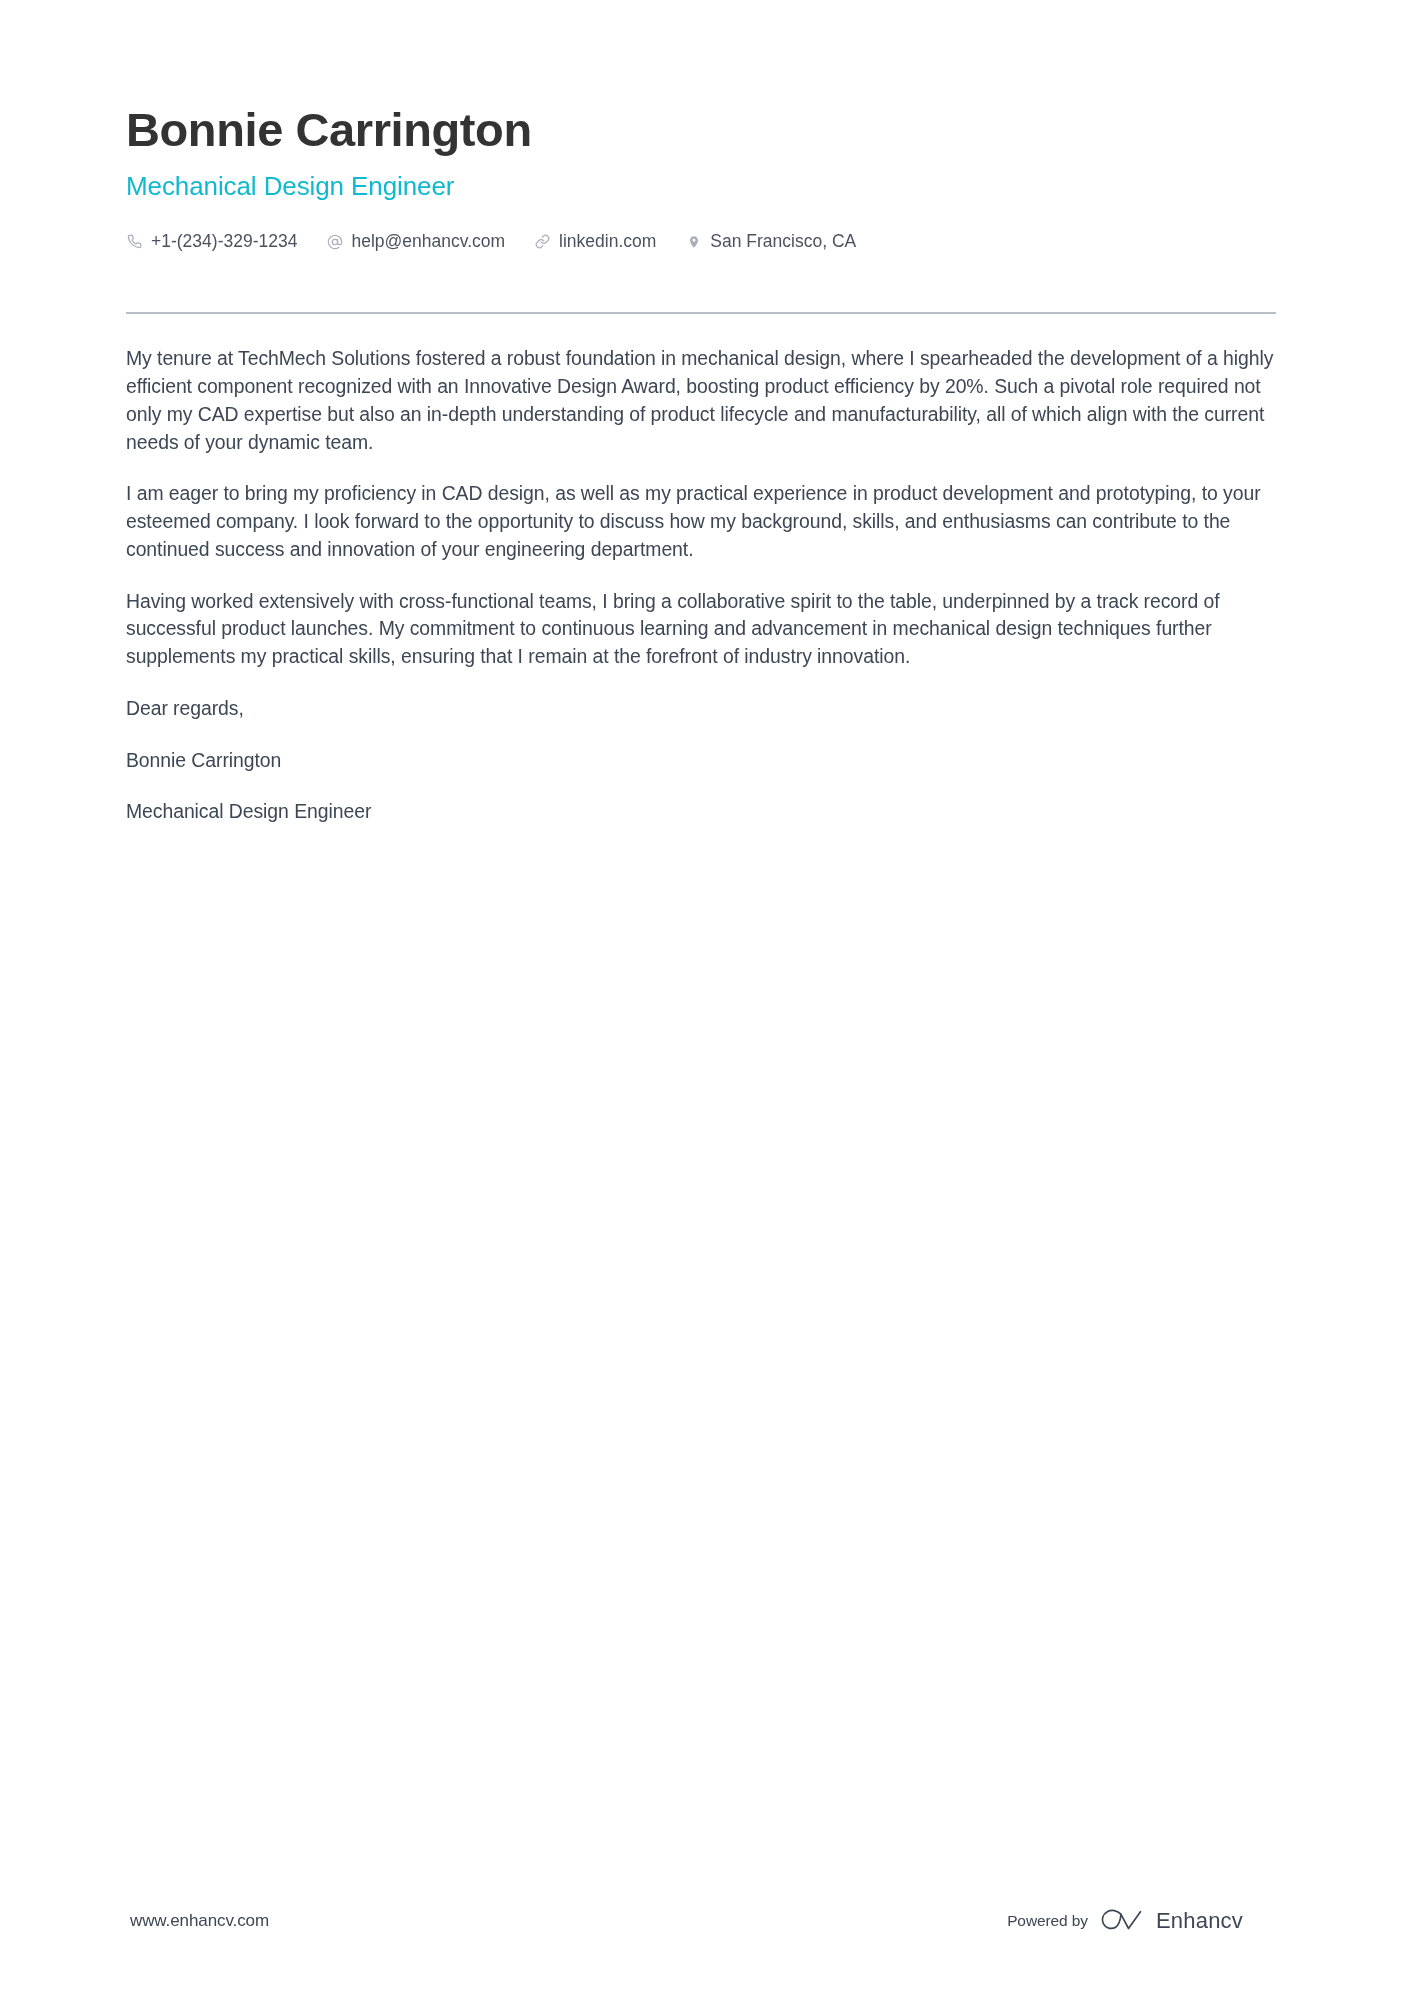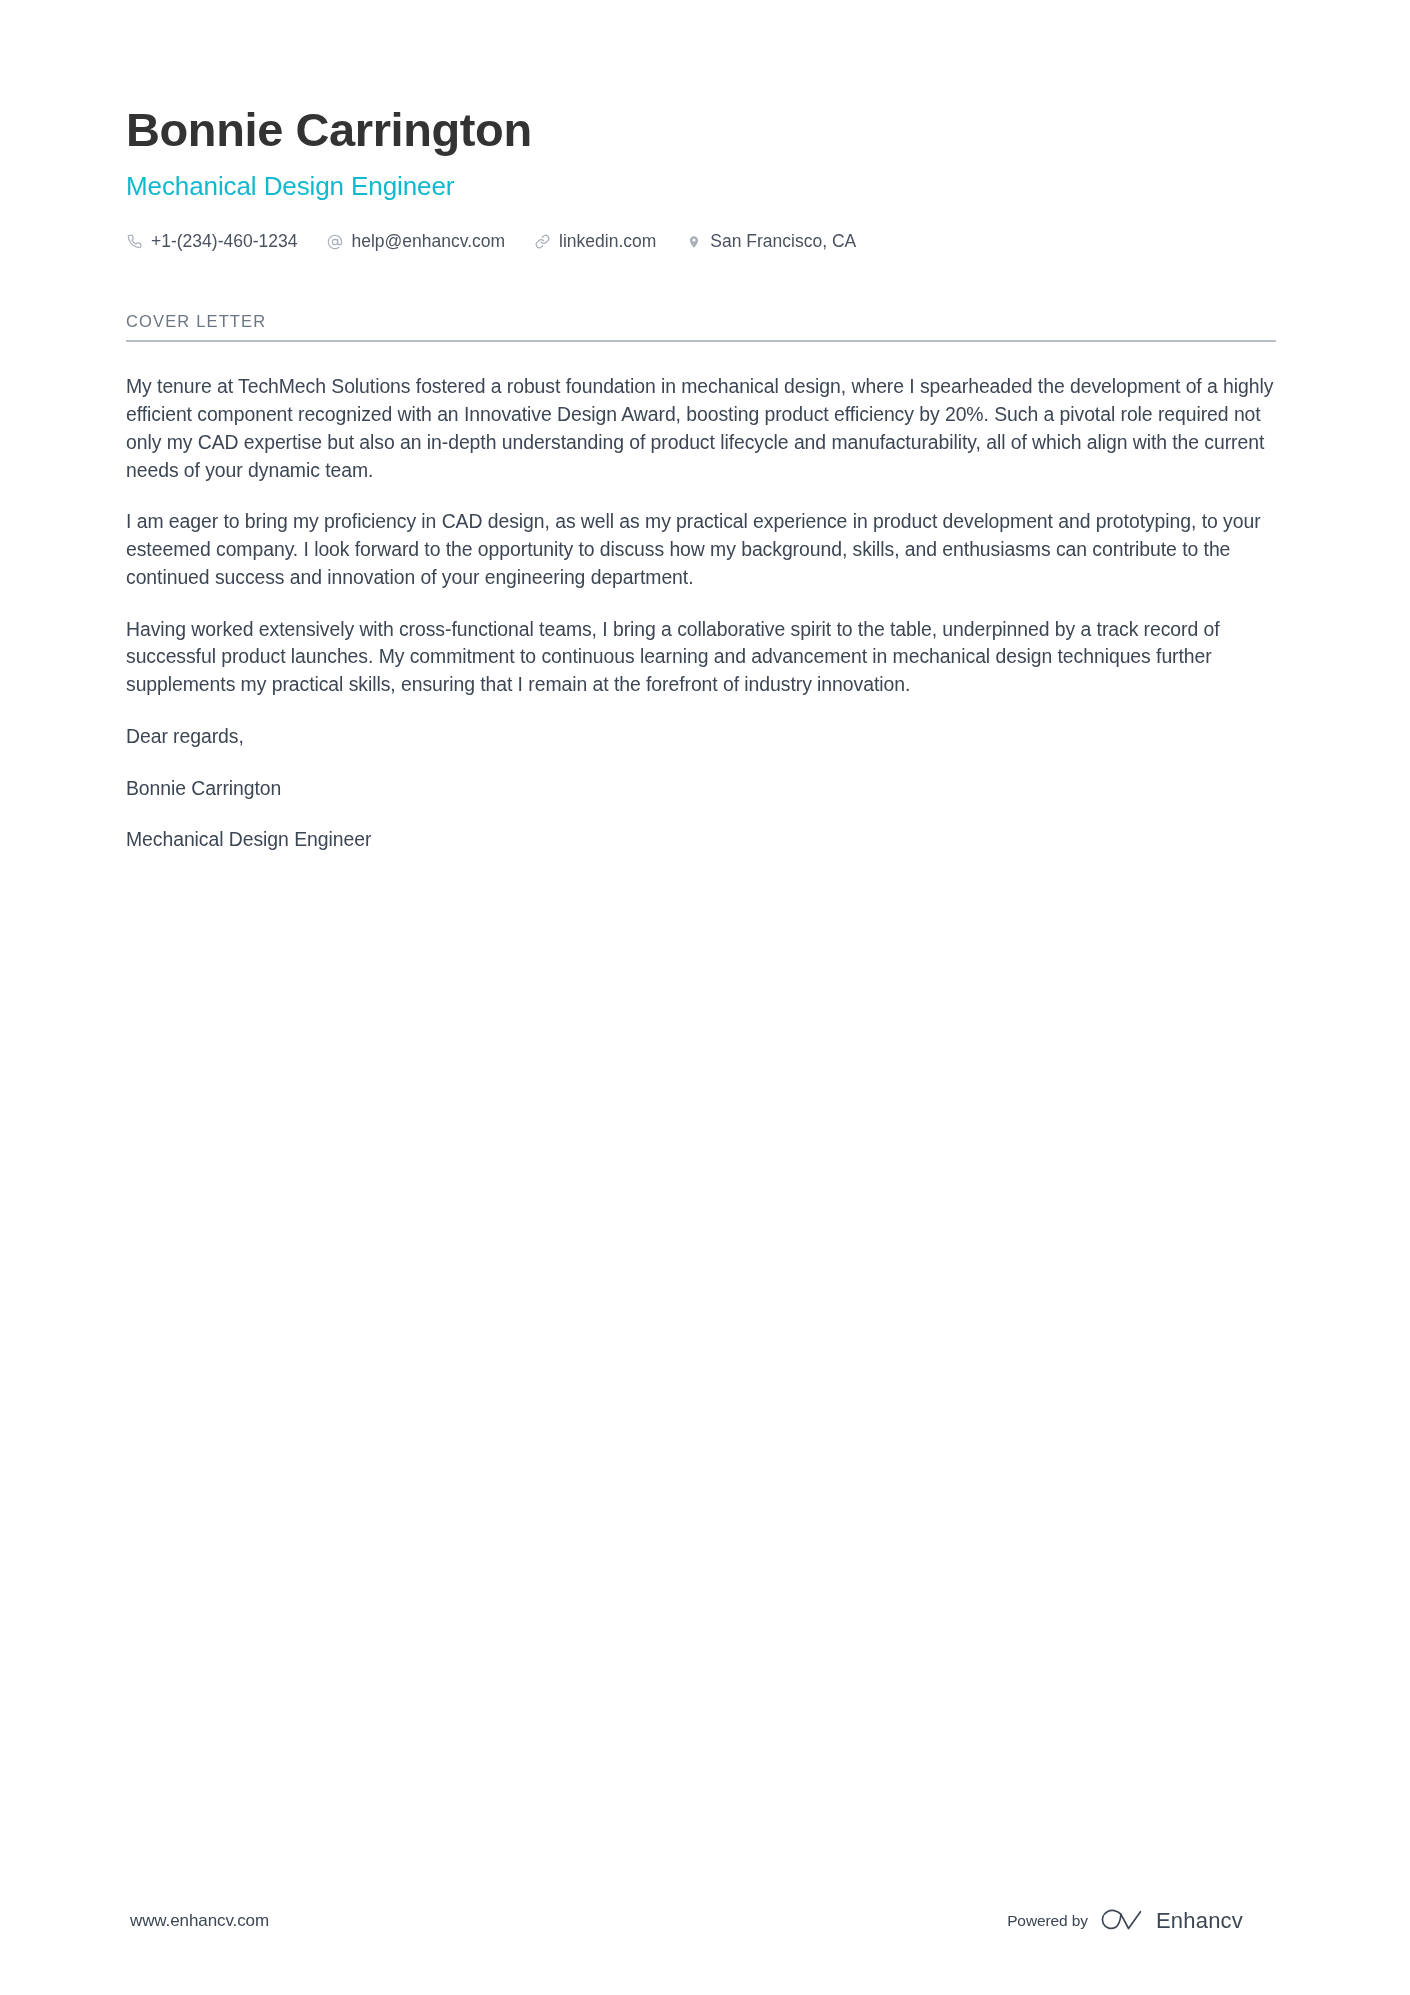--- a/index.html
+++ b/index.html
@@ -162,21 +162,21 @@
       <div class="job-title">Mechanical Design Engineer</div>
 
       <div class="contact-row">
 
         <div class="contact-item">
           <span class="contact-icon">
             <svg width="15" height="15" viewBox="0 0 24 24" fill="none" stroke="currentColor" stroke-width="2" stroke-linecap="round" stroke-linejoin="round">
               <path d="M22 16.92v3a2 2 0 0 1-2.18 2 19.79 19.79 0 0 1-8.63-3.07 19.5 19.5 0 0 1-6-6 19.79 19.79 0 0 1-3.07-8.67A2 2 0 0 1 4.11 2h3a2 2 0 0 1 2 1.72c.13.96.36 1.9.68 2.81a2 2 0 0 1-.45 2.11L8.09 9.91a16 16 0 0 0 6 6l1.27-1.27a2 2 0 0 1 2.11-.45c.91.32 1.85.55 2.81.68A2 2 0 0 1 22 16.92z"></path>
             </svg>
           </span>
-          <span>+1-(234)-460-1234</span>
+          <span>+1-(234)-329-1234</span>
         </div>
 
         <div class="contact-item">
           <span class="contact-icon">
             <svg width="16" height="16" viewBox="0 0 24 24" fill="none" stroke="currentColor" stroke-width="1.7" stroke-linecap="round" stroke-linejoin="round">
               <circle cx="12" cy="12" r="4"></circle>
               <path d="M16 8v5a3 3 0 0 0 6 0v-1a10 10 0 1 0-3.92 7.94"></path>
             </svg>
           </span>
           <span>help@enhancv.com</span>
@@ -198,21 +198,20 @@
               <path d="M12 2C8.13 2 5 5.13 5 9c0 5.25 7 13 7 13s7-7.75 7-13c0-3.87-3.13-7-7-7zm0 9.5A2.5 2.5 0 1 1 12 6.5a2.5 2.5 0 0 1 0 5z"></path>
             </svg>
           </span>
           <span>San Francisco, CA</span>
         </div>
 
       </div>
     </div>
 
     <div class="section">
-      <div class="section-title">COVER LETTER</div>
       <div class="section-rule"></div>
 
       <div class="letter">
         <p>My tenure at TechMech Solutions fostered a robust foundation in mechanical design, where I spearheaded the development of a highly efficient component recognized with an Innovative Design Award, boosting product efficiency by 20%. Such a pivotal role required not only my CAD expertise but also an in-depth understanding of product lifecycle and manufacturability, all of which align with the current needs of your dynamic team.</p>
         <p>I am eager to bring my proficiency in CAD design, as well as my practical experience in product development and prototyping, to your esteemed company. I look forward to the opportunity to discuss how my background, skills, and enthusiasms can contribute to the continued success and innovation of your engineering department.</p>
         <p>Having worked extensively with cross-functional teams, I bring a collaborative spirit to the table, underpinned by a track record of successful product launches. My commitment to continuous learning and advancement in mechanical design techniques further supplements my practical skills, ensuring that I remain at the forefront of industry innovation.</p>
         <p>Dear regards,</p>
         <p>Bonnie Carrington</p>
         <p>Mechanical Design Engineer</p>
       </div>

